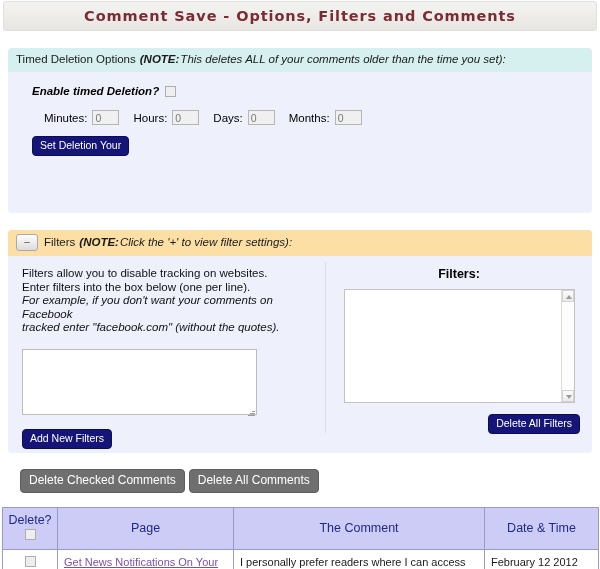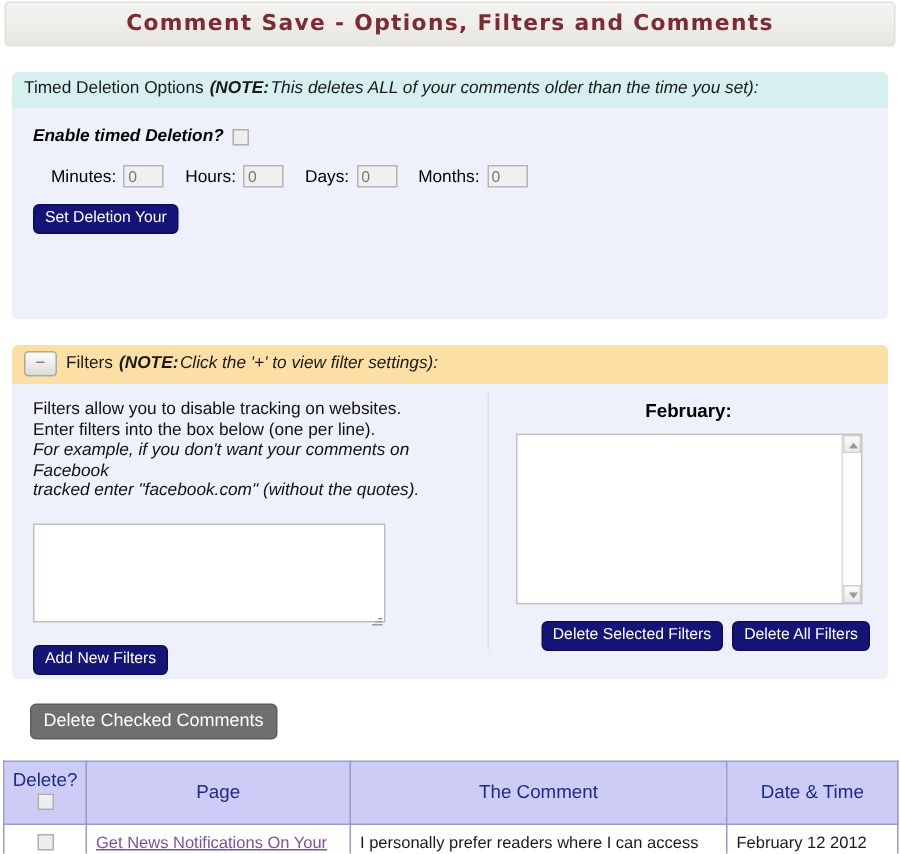--- a/index.html
+++ b/index.html
@@ -49,21 +49,21 @@
   }
   .panel-head .note-b { font-weight: bold; font-style: italic; }
   .panel-head .note-i { font-style: italic; }
   .panel-body { background: #eef1fc; }
 
   .head-cyan { background: #d5f0ef; }
   .head-amber { background: #fbdfa4; }
 
   
   #timed-panel { margin-top: 17px; }
-  #timed-panel .panel-body { height: 141px; padding: 13px 14px 0 4px; }
+  #timed-panel .panel-body { height: 141px; padding: 13px 14px 0 14px; }
 
   .enable-row {
     display: flex;
     align-items: center;
     gap: 6px;
     margin-left: 10px;
     margin-bottom: 13px;
   }
   .enable-label {
     font-weight: bold;
@@ -362,39 +362,39 @@
             <i></i>
           </span>
       </div>
 
       <button class="btn-navy" id="add-new-filters">Add New Filters</button>
     </div>
 
     <div class="filters-divider"></div>
 
     <div class="filters-right">
-      <div class="filters-title">February:</div>
+      <div class="filters-title">Filters:</div>
 
       <div class="filters-listbox">
         <div class="sbar">
           <div class="sbtn up"></div>
           <div class="sbtn down"></div>
         </div>
       </div>
 
       <div class="filter-actions">
-        <button class="btn-navy">Delete Selected Filters</button>
         <button class="btn-navy">Delete All Filters</button>
       </div>
     </div>
   </div>
 </div>
 
 <div class="comment-actions">
   <button class="btn-gray">Delete Checked Comments</button>
+  <button class="btn-gray">Delete All Comments</button>
 </div>
 
 <table class="comments">
   <colgroup>
     <col class="col-del">
       <col class="col-page">
       <col class="col-comment">
       <col class="col-date">
   </colgroup>
   <thead>

